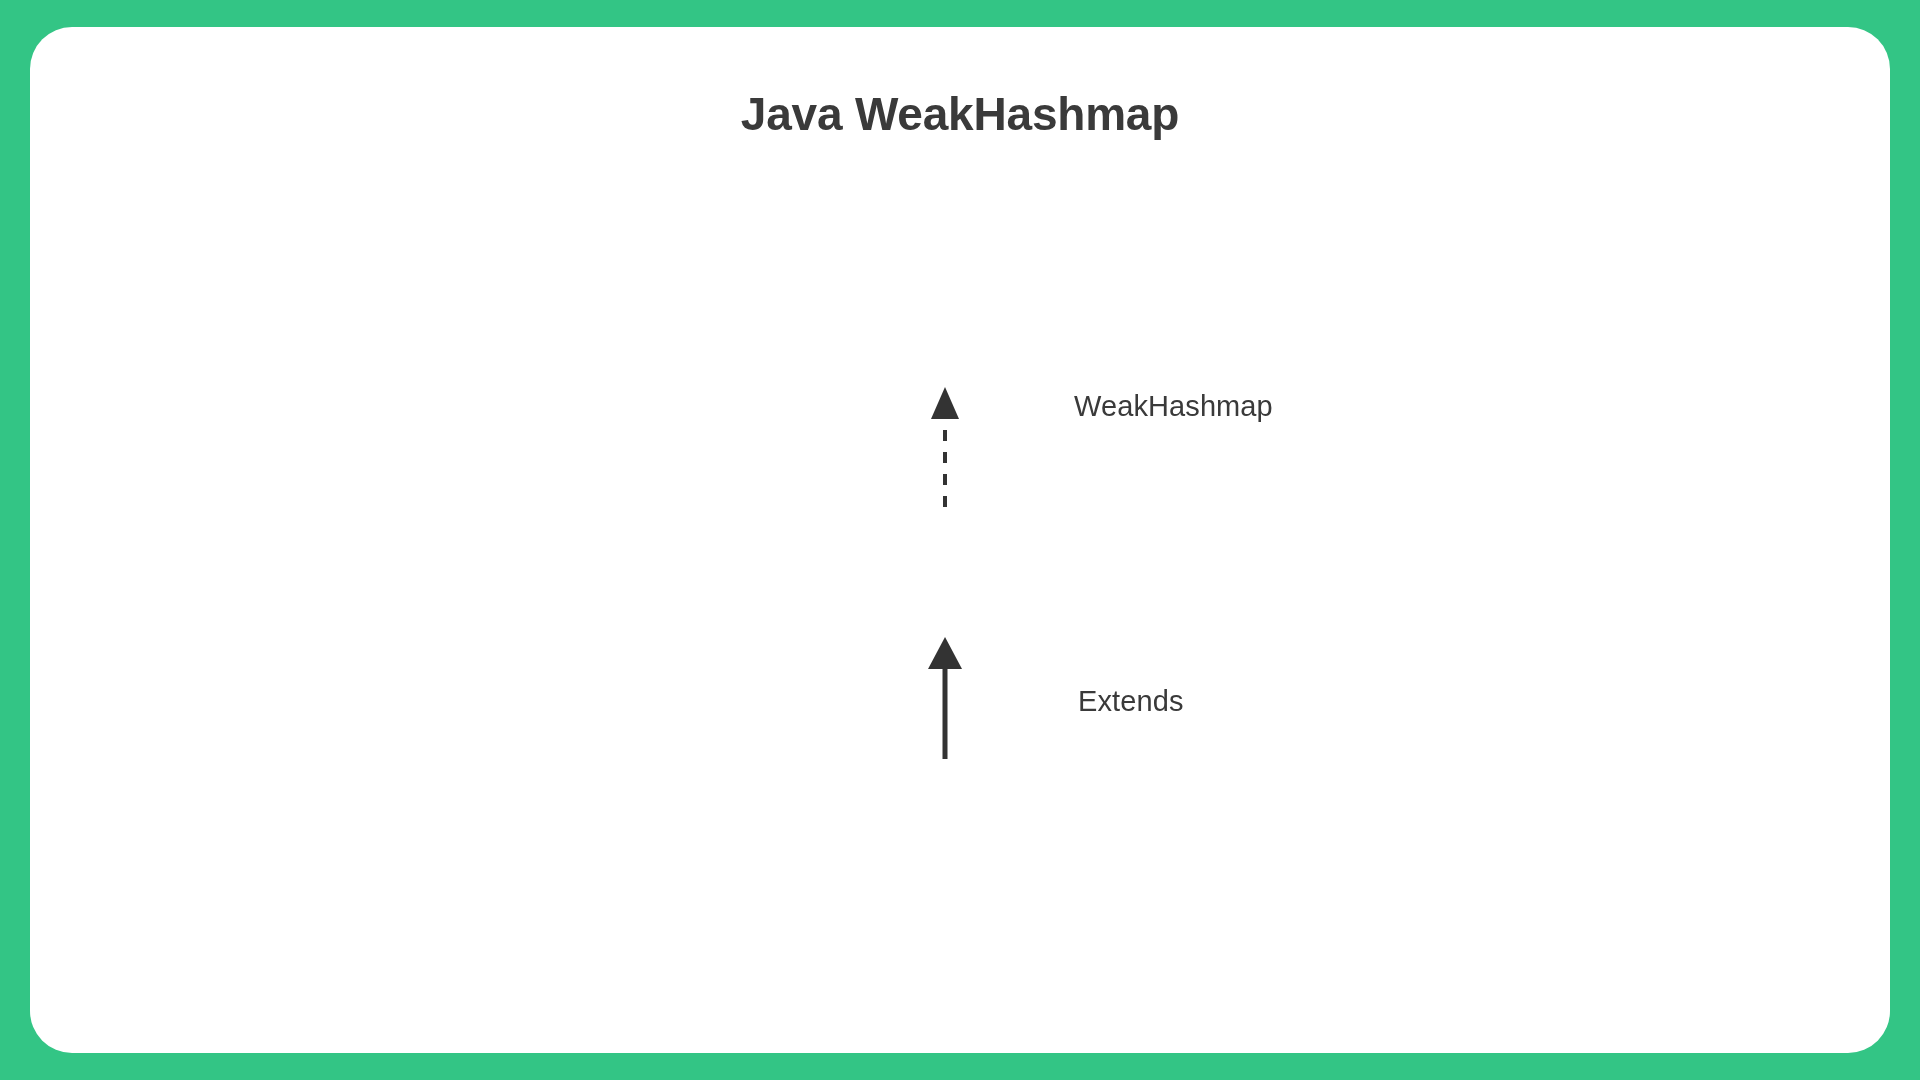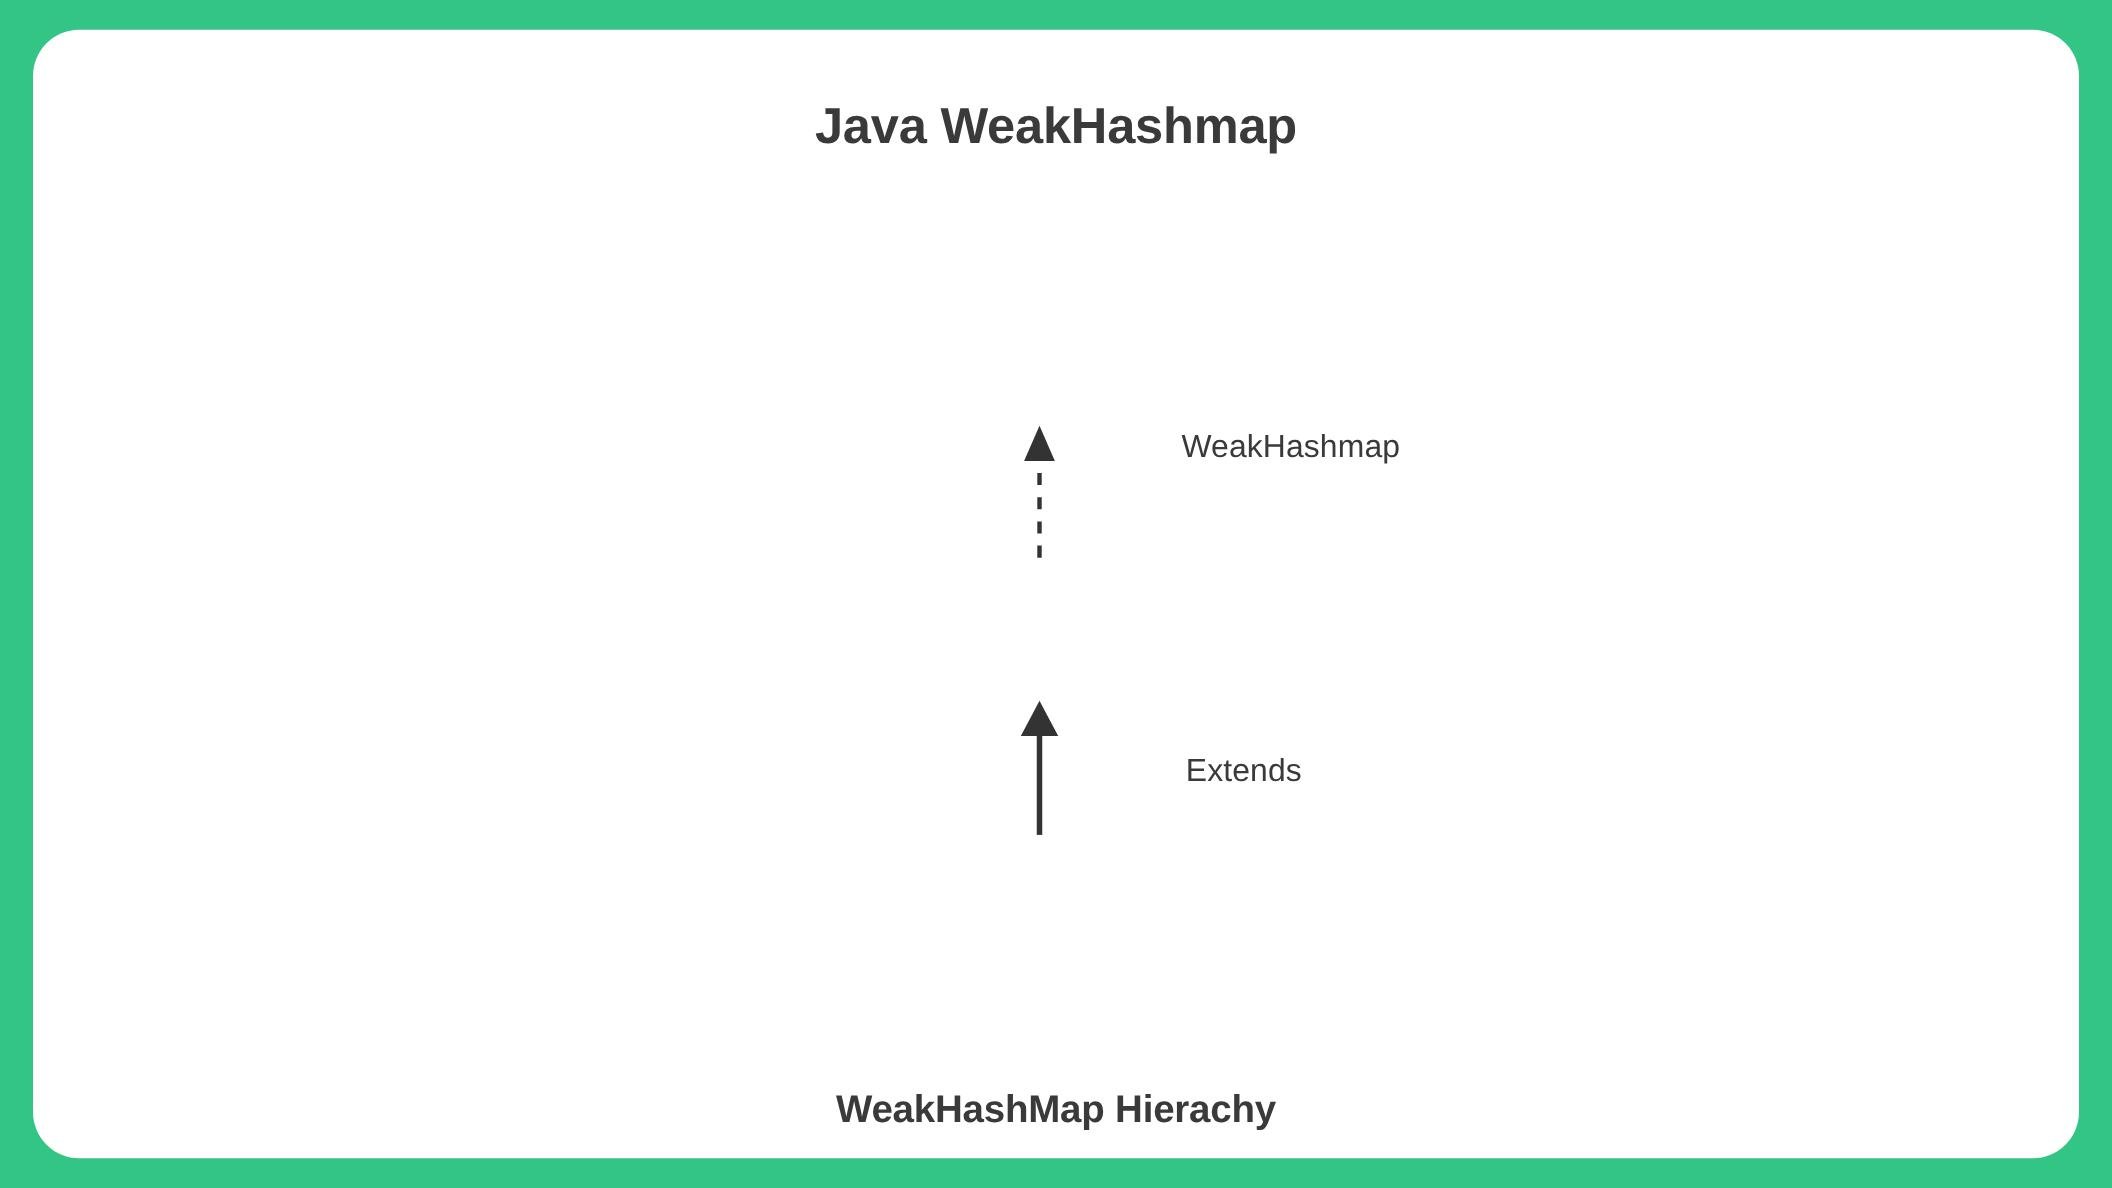--- a/index.html
+++ b/index.html
@@ -136,16 +136,15 @@
       </svg>
 
 
 
 
       <div class="edge-label label-implements">WeakHashmap</div>
 
       <div class="edge-label label-extends">Extends</div>
     </div>
 
-    <div class="caption">WeakHashMap Hierachy</div>
 
   </div>
 </div>
 
 </body></html>

